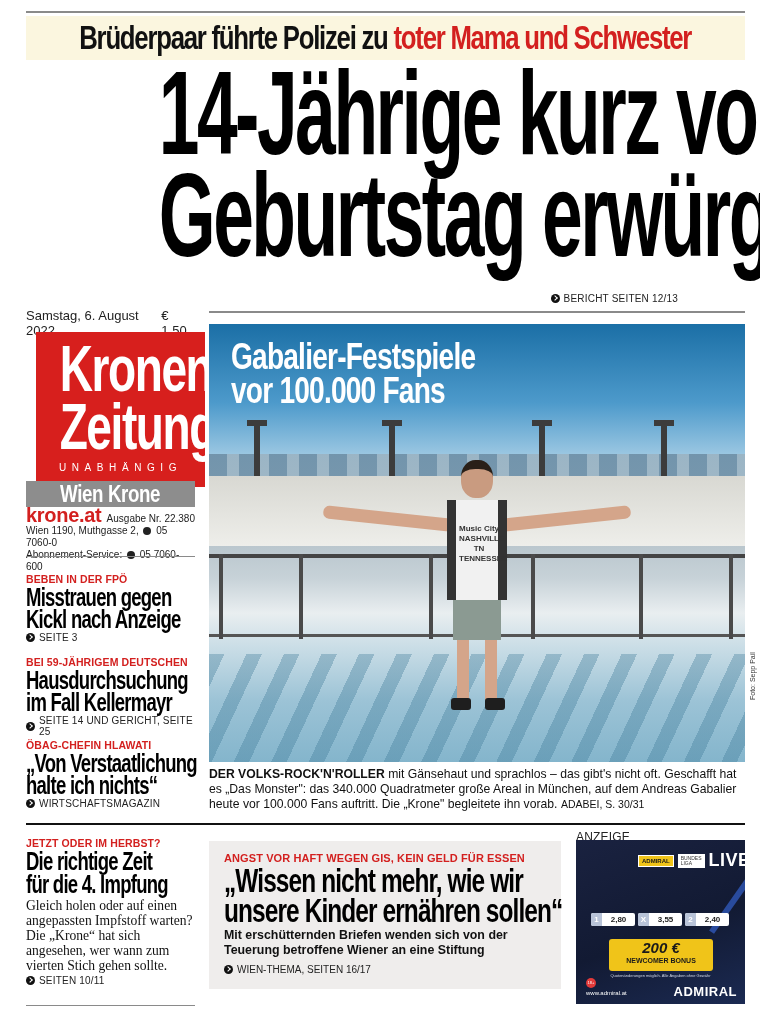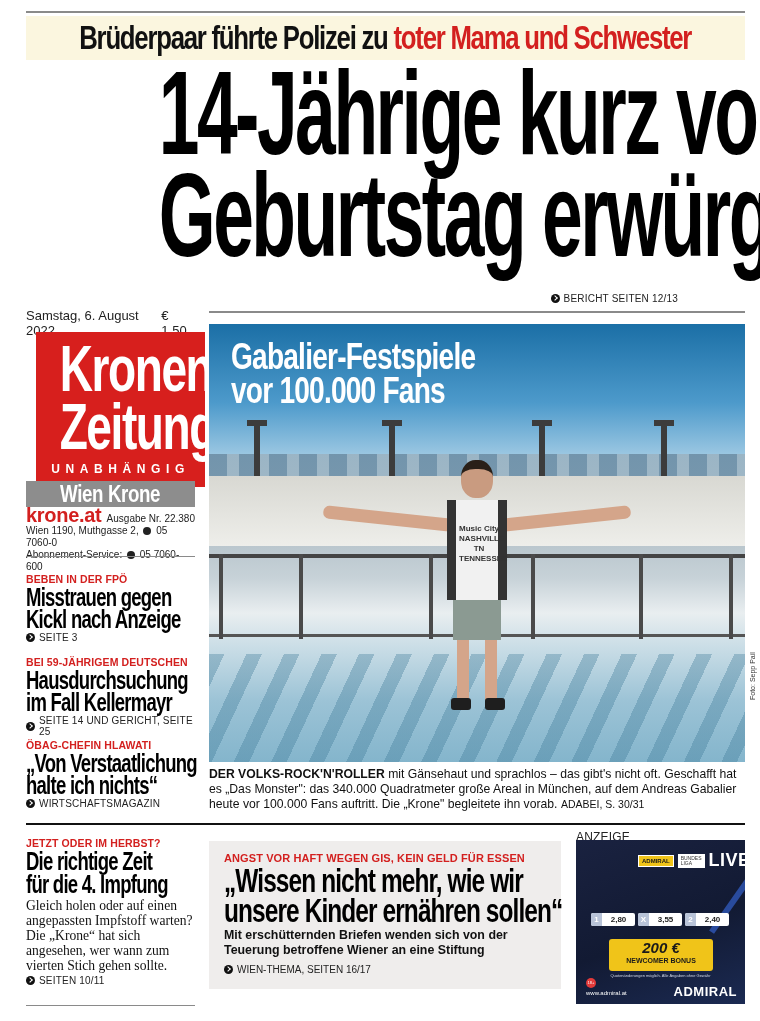--- a/index.html
+++ b/index.html
@@ -19,21 +19,21 @@
   .arrow-dot { display: inline-block; width: 9px; height: 9px; border-radius: 50%; background: #111; position: relative; flex: 0 0 9px; }
   .arrow-dot::after { content: ""; position: absolute; left: 2px; top: 2px; width: 3px; height: 3px; border-right: 1.5px solid #fff; border-top: 1.5px solid #fff; transform: rotate(45deg); }
 
   .mid-rule { position: absolute; left: 209px; top: 311px; width: 536px; height: 2px; background: #8a8a8a; }
 
   .dateline { position: absolute; left: 26px; top: 308px; width: 169px; display: flex; justify-content: space-between; font-size: 13px; color: #222; }
 
   .masthead { position: absolute; left: 26px; top: 332px; width: 169px; height: 155px; background: #d71f1d; color: #fff; text-align: center; overflow: hidden; margin-left: 10px; }
   .mh-word { display: block; font-weight: 700; font-size: 64px; line-height: 58px; letter-spacing: -2px; transform: scaleX(0.72); transform-origin: center; white-space: nowrap; }
   .mh-word.first { margin-top: 8px; }
-  .mh-sub { display: block; font-size: 12px; letter-spacing: 5.6px; margin-top: 6px; font-weight: 700; }
+  .mh-sub { display: block; font-size: 10px; letter-spacing: 5.6px; margin-top: 6px; font-weight: 400; }
   .wien-bar { position: absolute; left: 26px; top: 481px; width: 169px; height: 26px; background: #8d8d8d; color: #fff; text-align: center; font-weight: 700; font-size: 24px; line-height: 26px; }
   .wien-bar span { display: inline-block; transform: scaleX(0.78); letter-spacing: -0.5px; }
   .contact { position: absolute; left: 26px; top: 509px; width: 169px; font-size: 10px; color: #222; line-height: 12px; }
   .contact-row1 { display: flex; justify-content: space-between; align-items: baseline; }
   .krone-link { color: #d3201f; font-weight: 700; font-size: 20px; letter-spacing: -0.3px; }
   .phone-dot { display: inline-block; width: 8px; height: 8px; border-radius: 50%; background: #222; vertical-align: -1px; margin: 0 2px; }
   .side-rule { position: absolute; left: 26px; top: 556px; width: 169px; height: 1px; background: #8a8a8a; }
 
   .teaser { position: absolute; left: 26px; width: 172px; }
   .teaser .kick { color: #d3201f; font-weight: 700; font-size: 10.5px; letter-spacing: 0.1px; line-height: 14px; }

